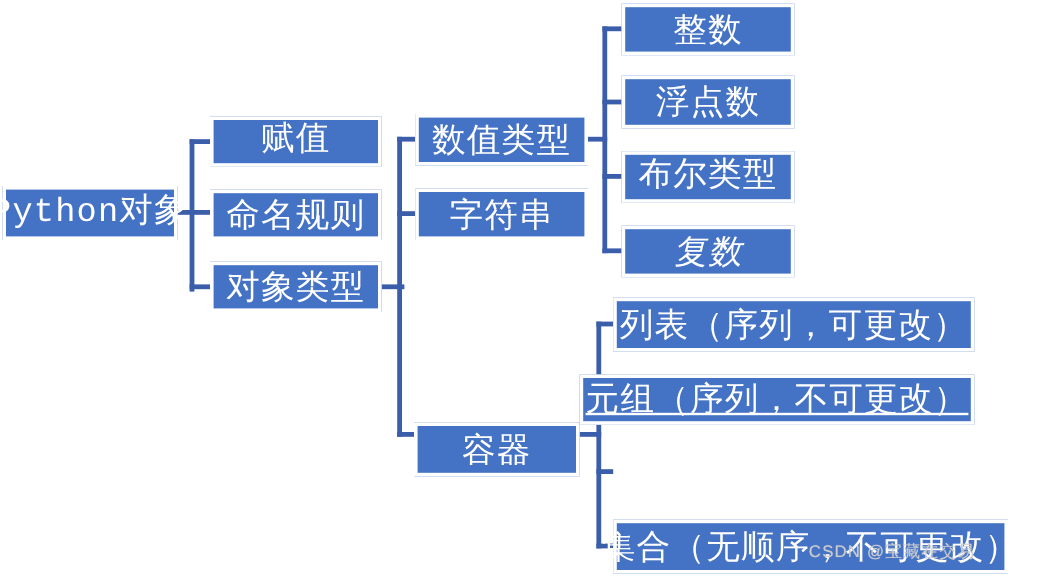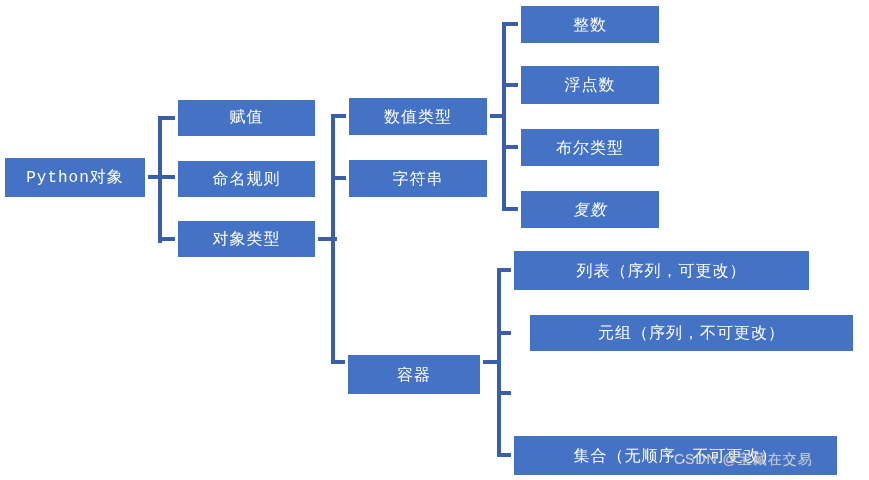--- a/index.html
+++ b/index.html
@@ -24,21 +24,21 @@
   }
   .node{
     position:absolute;
     box-sizing:border-box;
     background:var(--node-fill);
     border:3px solid var(--node-border);
     color:var(--node-text);
     display:flex;
     align-items:center;
     justify-content:center;
-    font-size:16px;
+    font-size:28px;
     letter-spacing:1px;
     white-space:nowrap;
     line-height:1;
   }
   .line{
     position:absolute;
     background:var(--connector);
   }
   .watermark{
     position:absolute;
@@ -58,25 +58,25 @@
   #box-assignment{left:175px; top:97px;  width:143px; height:42px;font-family:Liberation Mono, monospace;}
   #box-naming    {left:175px; top:158px; width:143px; height:42px;}
   #box-objtype   {left:175px; top:218px; width:143px; height:42px;}
   
   #box-numeric   {left:346px; top:95px;  width:144px; height:43px;}
   #box-string    {left:346px; top:157px; width:144px; height:43px;text-align:center;}
   #box-container {left:345px; top:352px; width:138px; height:45px;}
   
   #box-int       {left:518px; top:3px;   width:144px; height:43px;}
   #box-float     {left:518px; top:63px;  width:144px; height:44px;}
-  #box-bool      {left:518px; top:126px; width:144px; height:43px;}
+  #box-bool      {left:518px; top:126px; width:144px; height:43px;font-family:Liberation Mono, monospace;}
   #box-complex   {left:518px; top:188px; width:144px; height:43px;font-style:italic;}
   
   #box-list      {left:511px; top:248px; width:301px; height:45px;}
-  #box-tuple     {left:527px; top:312px; width:329px; height:42px;}
+  #box-tuple     {left:483px; top:312px; width:329px; height:42px;text-decoration:underline;}
   #box-dict      {left:511px; top:372px; width:209px; height:43px;}
   #box-set       {left:511px; top:433px; width:329px; height:45px;}
 
   
   #ln-root-h        {left:148px; top:175px; width:27px;  height:4px;}
   #ln-trunk1        {left:158px; top:116px; width:4px;   height:127px;}
   #ln-stub-assign   {left:158px; top:116px; width:17px;  height:4px;}
   #ln-stub-objtype  {left:158px; top:237px; width:17px;  height:4px;}
   
   #ln-objtype-h     {left:318px; top:237px; width:19px;  height:4px;}

